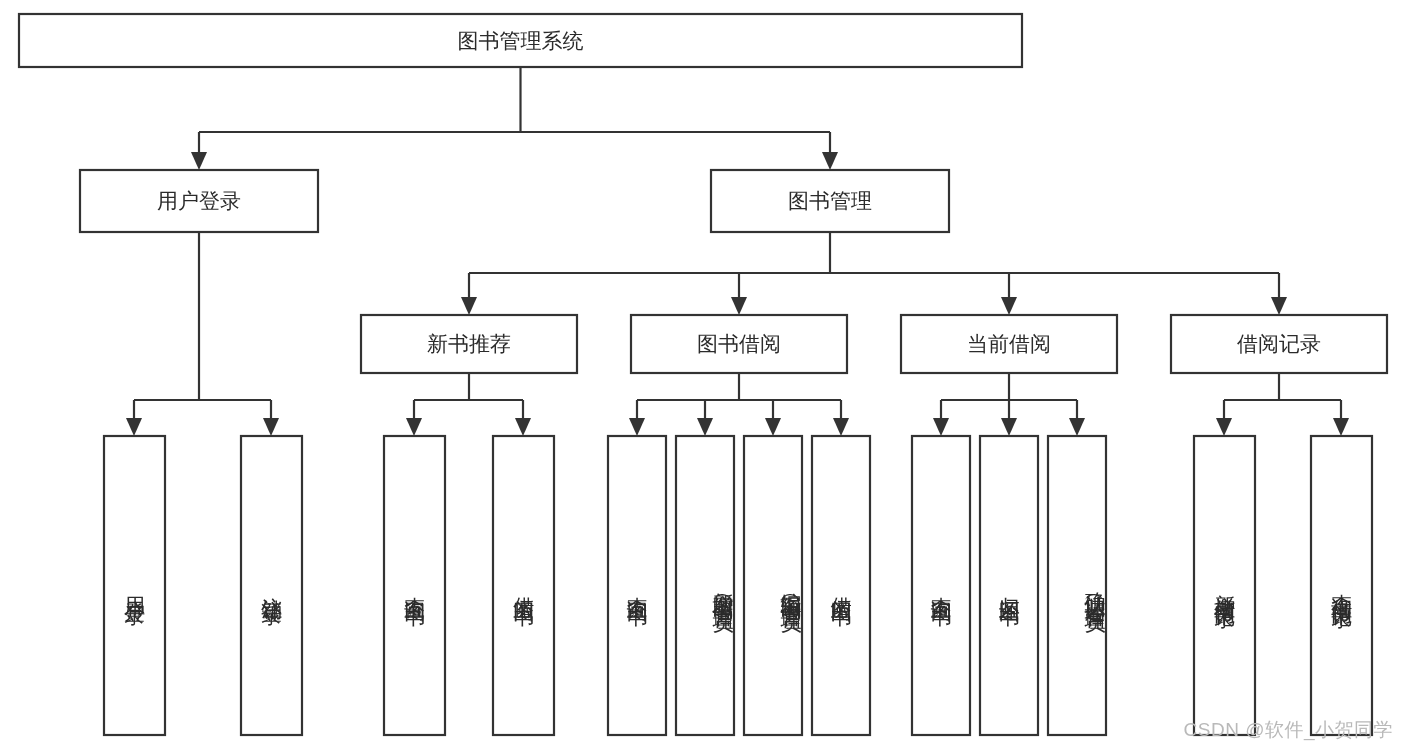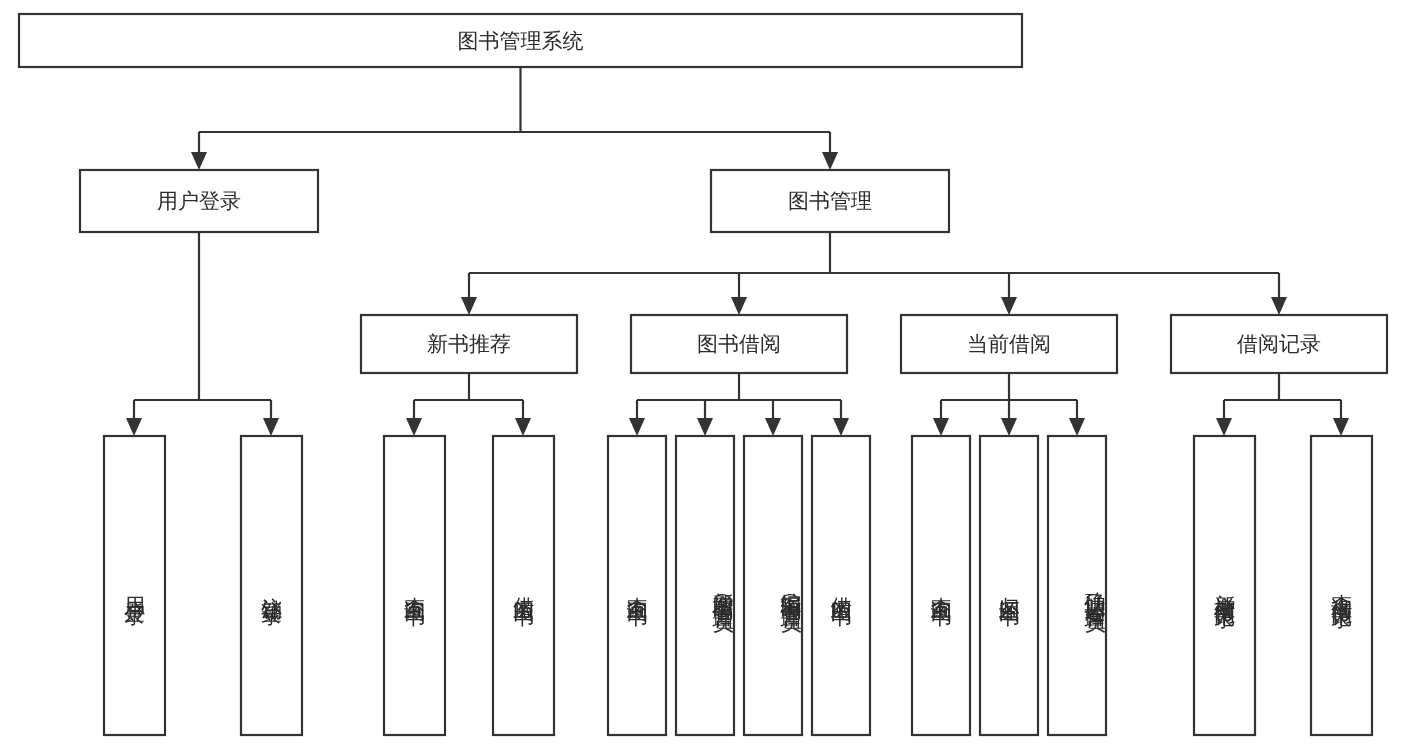--- a/index.html
+++ b/index.html
@@ -236,14 +236,15 @@
     <span>确认归还（管理员）</span>
   </div>
 
   <div class="leaf-label" style="left:1194px; top:436px; width:61px; height:299px; display:flex; align-items:center; justify-content:center;">
     <span>新增借阅记录</span>
   </div>
   <div class="leaf-label" style="left:1311px; top:436px; width:61px; height:299px; display:flex; align-items:center; justify-content:center;">
     <span>查询借阅记录</span>
   </div>
 
+  <div class="watermark">CSDN @软件_小贺同学</div>
 
 </div>
 
 </body></html>

